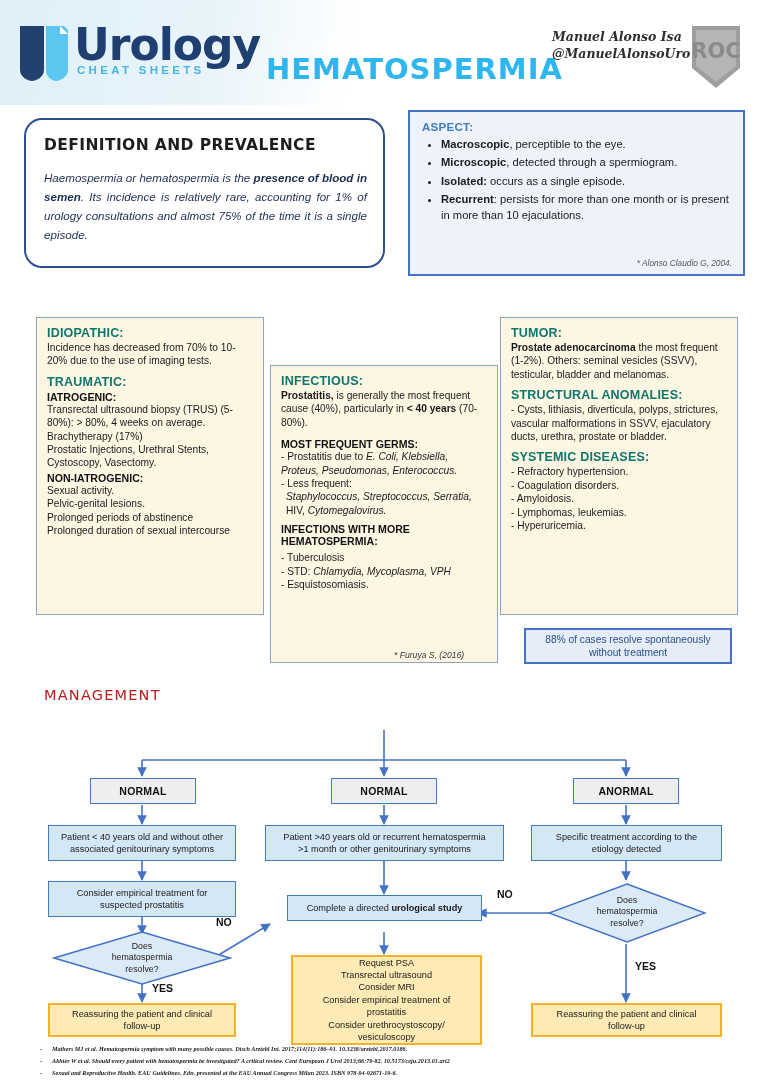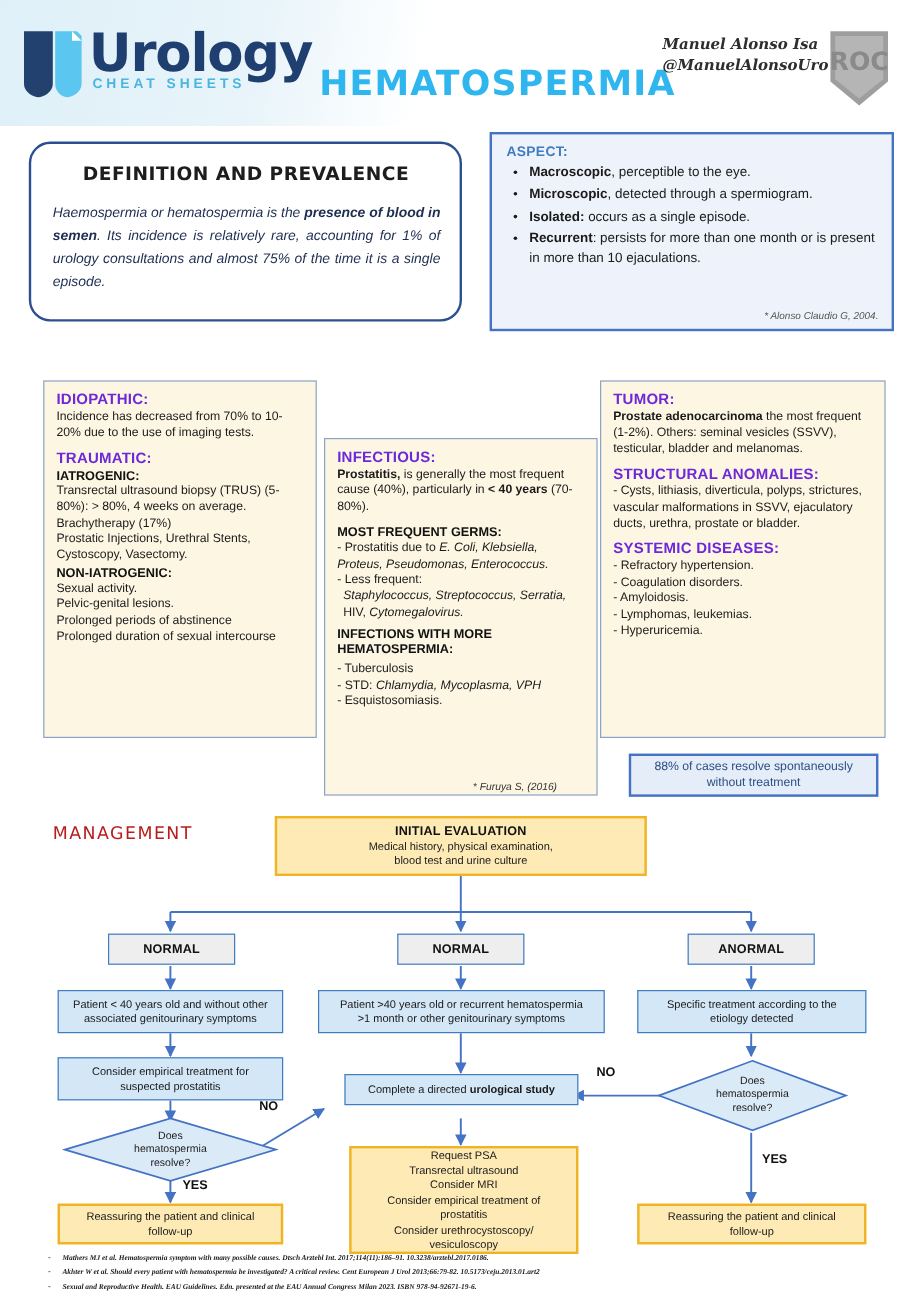--- a/index.html
+++ b/index.html
@@ -23,21 +23,21 @@
     font-weight:bold;font-size:29px;color:#2fb6ef;letter-spacing:1px;}
   #author{position:absolute;left:552px;top:28px;width:130px;text-align:left;
     font-family:"DejaVu Serif", serif;font-style:italic;font-weight:bold;
     font-size:12.5px;color:#2e2e2e;line-height:17px;}
   #roc-logo{position:absolute;left:688px;top:24px;width:56px;height:66px;}
 
   
   #definition-box{position:absolute;left:24px;top:118px;width:361px;height:150px;
     border:2px solid #2e4f8f;border-radius:18px;background:#ffffff;box-sizing:border-box;}
   #definition-title{position:absolute;left:18px;top:16px;font-family:"DejaVu Sans", sans-serif;
-    font-weight:bold;font-size:15.5px;color:#1d1d1d;letter-spacing:0.4px;margin-left:25px;}
+    font-weight:bold;font-size:15.5px;color:#1d1d1d;letter-spacing:0.4px;}
   #definition-text{position:absolute;left:18px;top:48px;right:16px;
     font-family:"Liberation Sans", sans-serif;font-style:italic;font-size:11.6px;
     line-height:19px;color:#1d2d50;text-align:justify;}
   #definition-text b{font-weight:bold;}
 
   
   #aspect-box{position:absolute;left:408px;top:110px;width:337px;height:166px;
     border:2px solid #4472c4;background:#eef3fb;box-sizing:border-box;}
   .ab-head{font-size:11.5px;font-weight:bold;color:#3f7cc0;letter-spacing:0.3px;}
   .ab-list{margin:3px 0 0 0;padding-left:19px;}
@@ -52,21 +52,21 @@
     color:#b91c1c;letter-spacing:1.2px;margin-top:42px;}
   #etiology-head{left:50px;top:288px;}
   #management-head{left:44px;top:645px;}
 
   
   .etio-col{position:absolute;top:317px;border:1px solid #8aa4c8;background:#fdf6e3;
     box-sizing:border-box;padding:8px 9px 6px 10px;}
   #etio-col-1{left:36px;width:228px;height:298px;}
   #etio-col-2{left:270px;width:228px;height:298px;margin-top:48px;}
   #etio-col-3{left:500px;width:238px;height:298px;}
-  .etio-h{font-weight:bold;font-size:12.5px;color:#6d28d9;margin:0 0 1px 0;letter-spacing:0.2px;}
+  .etio-h{font-weight:bold;font-size:12.5px;color:#0f766e;margin:0 0 1px 0;letter-spacing:0.2px;}
   .etio-h2{font-weight:bold;font-size:10.6px;color:#111;margin:2px 0 0 0;}
   .etio-p{font-size:10.2px;line-height:13.4px;color:#1a1a1a;margin:0 0 0 0;}
   .etio-p b{font-weight:bold;}
   .etio-p i{font-style:italic;}
   .gap{height:7px;}
   .gap-s{height:4px;}
   .ind{padding-left:5px;}
 
   
   #callout-88{position:absolute;left:524px;top:628px;width:208px;height:36px;
@@ -236,25 +236,20 @@
 
       <path d="M626,133 L626,152" marker-end="url(#ah)"></path>
       <path d="M626,189 L626,208" marker-end="url(#ah)"></path>
 
       <path d="M558,241 L478,241" marker-end="url(#ah)"></path>
 
       <path d="M626,272 L626,330" marker-end="url(#ah)"></path>
     </g>
   </svg>
 
-  <div class="fbox fbox-yellow" style="left:229px;top:8px;width:310px;height:50px;">
-    <div class="ftitle">INITIAL EVALUATION</div>
-    <div class="ftext">Medical history, physical examination,</div>
-    <div class="ftext">blood test and urine culture</div>
-  </div>
 
   <div class="fbox fbox-grey" style="left:90px;top:106px;width:106px;height:26px;">
     <div class="ftitle">NORMAL</div>
   </div>
   <div class="fbox fbox-grey" style="left:331px;top:106px;width:106px;height:26px;">
     <div class="ftitle">NORMAL</div>
   </div>
   <div class="fbox fbox-grey" style="left:573px;top:106px;width:106px;height:26px;">
     <div class="ftitle">ANORMAL</div>
   </div>

